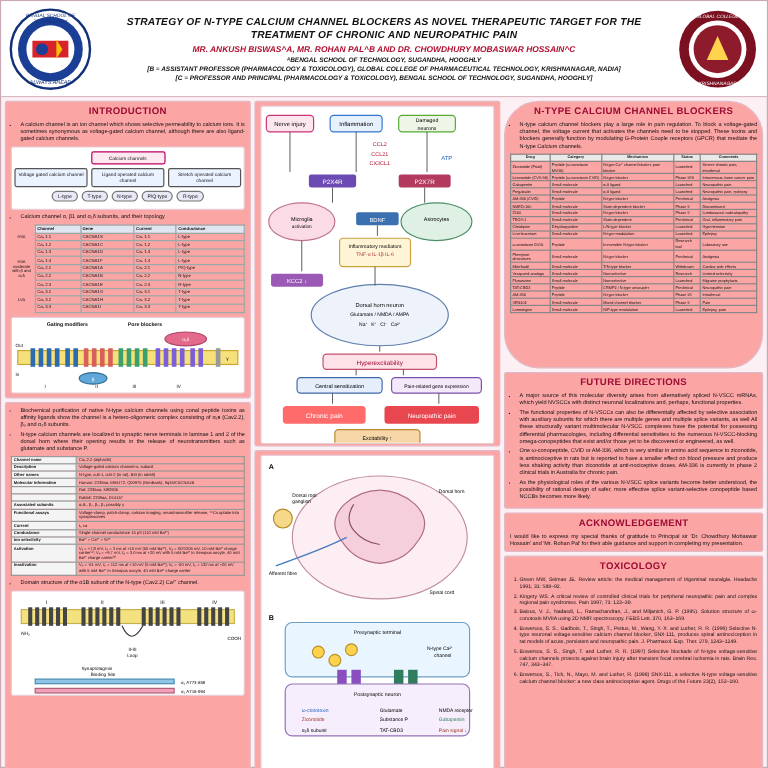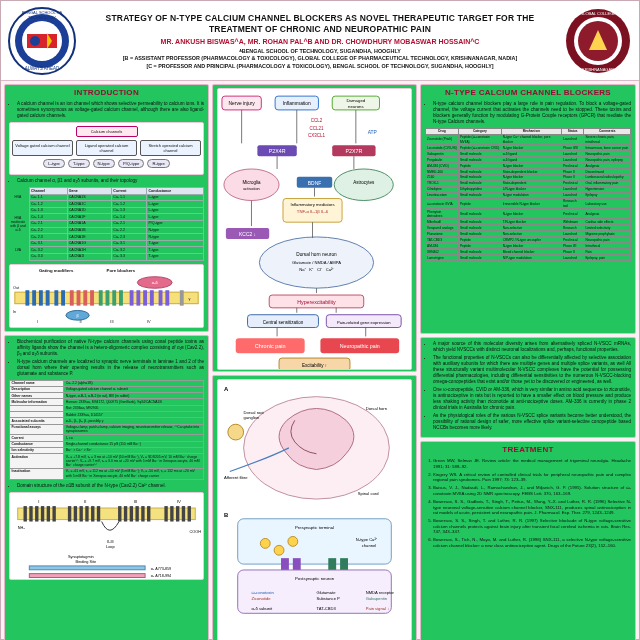--- a/index.html
+++ b/index.html
@@ -15,20 +15,21 @@
     border:1px solid #c9aab4;
     display:flex;flex-direction:column;
   }
   
   .header{
     display:flex;align-items:center;
     padding:3px 6px 2px 6px;
     background:#ffffff;
     border-bottom:1px solid #d9b9c4;
     min-height:74px;
+    font-style:italic;
   }
   .logo{width:70px;height:70px;flex:0 0 70px;position:relative;}
   .logo svg{display:block;}
   .header-mid{flex:1;text-align:center;padding:0 6px;}
   .title{
     font-size:8.5px;font-weight:bold;line-height:11px;
     letter-spacing:.2px;color:#111;margin:1px 0 2px 0;
   }
   .authors{
     font-size:7px;font-weight:bold;color:#b01030;line-height:9px;margin-bottom:2px;
@@ -36,21 +37,21 @@
   .affil{font-size:5.4px;line-height:7.5px;color:#111;font-weight:bold;}
   
   .body{
     flex:1;display:flex;gap:3px;padding:3px;box-sizing:border-box;
   }
   .col{display:flex;flex-direction:column;gap:3px;}
   .col1{width:205px;}
   .col2{width:205px;}
   .col3{flex:1;}
   .panel{
-    background:#22c55e;border:1px solid #e0b9c6;border-radius:2px;
+    background:#fca5a5;border:1px solid #e0b9c6;border-radius:2px;
     padding:3px 4px;box-sizing:border-box;overflow:hidden;
   }
   h2.sec{
     margin:0 0 3px 0;text-align:center;font-size:8px;font-weight:bold;
     color:#9c0b33;letter-spacing:.3px;line-height:10px;
   }
   p.tx, li.tx{
     font-size:4.6px;line-height:6px;margin:0 0 3px 0;text-align:justify;color:#111;
   }
   ul.tx{margin:0 0 3px 0;padding-left:8px;}
@@ -529,21 +530,21 @@
             <text x="34" y="233" font-size="4.2" font-family="Liberation Sans, sans-serif">α₂δ subunit</text>
             <text x="100" y="233" font-size="4.2" font-family="Liberation Sans, sans-serif">TAT-CBD3</text>
             <text x="150" y="233" font-size="4.2" fill="#a0341f" font-family="Liberation Sans, sans-serif">Pain signal ↓</text>
           </svg>
         </div>
       </div>
     </div>
 
     <div class="col col3">
 
-      <div class="panel" style="flex:1.25;">
+      <div class="panel" style="flex:1.25;border-radius:29px;">
         <h2 class="sec">N-TYPE CALCIUM CHANNEL BLOCKERS</h2>
         <ul class="tx">
           <li class="tx">N-type calcium channel blockers play a large role in pain regulation. To block a voltage-gated channel, the voltage current that activates the channels need to be stopped. These toxins and blockers generally function by modulating G-Protein Couple receptors (GPCR) that mediate the N-type Calcium channels.</li>
         </ul>
         <table class="blk">
           <thead>
             <tr>
               <th>Drug</th>
               <th>Category</th>
               <th>Mechanism</th>
@@ -683,31 +684,36 @@
                 <td>Small molecule</td>
                 <td>N/P-type modulation</td>
                 <td>Launched</td>
                 <td>Epilepsy, pain</td>
               </tr>
           </tbody>
         </table>
       </div>
 
       <div class="panel">
+        <h2 class="sec">FUTURE DIRECTIONS</h2>
         <ul class="tx">
           <li class="tx">A major source of this molecular diversity arises from alternatively spliced N-VSCC mRNAs, which yield NVSCCs with distinct neuronal localizations and, perhaps, functional properties.</li>
           <li class="tx">The functional properties of N-VSCCs can also be differentially affected by selective association with auxiliary subunits for which there are multiple genes and multiple splice variants, as well All these structurally variant multimolecular N-VSCC complexes have the potential for possessing differential pharmacologies, including differential sensitivities to the numerous N-VSCC-blocking omega-conopeptides that exist and/or those yet to be discovered or engineered, as well.</li>
           <li class="tx">One ω-conopeptide, CVID or AM-336, which is very similar in amino acid sequence to ziconotide, is antinociceptive in rats but is reported to have a smaller effect on blood pressure and produce less shaking activity than ziconotide at anti-nociceptive doses. AM-336 is currently in phase 2 clinical trials in Australia for chronic pain.</li>
           <li class="tx">As the physiological roles of the various N-VSCC splice variants become better understood, the possibility of rational design of safer, more effective splice variant-selective conopeptide based NCCBs becomes more likely.</li>
         </ul>
       </div>
 
+      <div class="panel">
+        <h2 class="sec">ACKNOWLEDGEMENT</h2>
+        <div class="ack">I would like to express my special thanks of gratitude to Principal sir 'Dr. Chowdhury Mobaswar Hossain' and 'Mr. Rohan Pal' for their able guidance and support in completing my presentation.</div>
+      </div>
 
       <div class="panel" style="flex:1;">
-        <h2 class="sec">TREATMENT</h2>
+        <h2 class="sec">TOXICOLOGY</h2>
         <ol class="ref-list">
           <li>Green MW, Selman JE. Review article: the medical management of trigeminal neuralgia. Headache 1991; 31: 588–92.</li>
           <li>Kingery WS. A critical review of controlled clinical trials for peripheral neuropathic pain and complex regional pain syndromes. Pain 1997; 73: 123–39.</li>
           <li>Baisus, V. J., Nadasdi, L., Ramachandran, J., and Miljanich, G. P. (1995). Solution structure of ω-conotoxin MVIIA using 2D NMR spectroscopy. FEBS Lett. 370, 163–169.</li>
           <li>Bowersox, S. S., Gadbois, T., Singh, T., Pettus, M., Wang, Y.-X. and Luther, R. R. (1996) Selective N-type neuronal voltage-sensitive calcium channel blocker, SNX-111, produces spinal antinociception in rat models of acute, persistent and neuropathic pain. J. Pharmacol. Exp. Ther. 279, 1243–1249.</li>
           <li>Bowersox, S. S., Singh, T. and Luther, R. R. (1997) Selective blockade of N-type voltage-sensitive calcium channels protects against brain injury after transient focal cerebral ischemia in rats. Brain Res. 747, 343–347.</li>
           <li>Bowersox, S., Tich, N., Mayo, M. and Luther, R. (1998) SNX-111, a selective N-type voltage-sensitive calcium channel blocker: a new class antinociceptive agent. Drugs of the Future 23(2), 152–160.</li>
         </ol>
       </div>
     </div>

